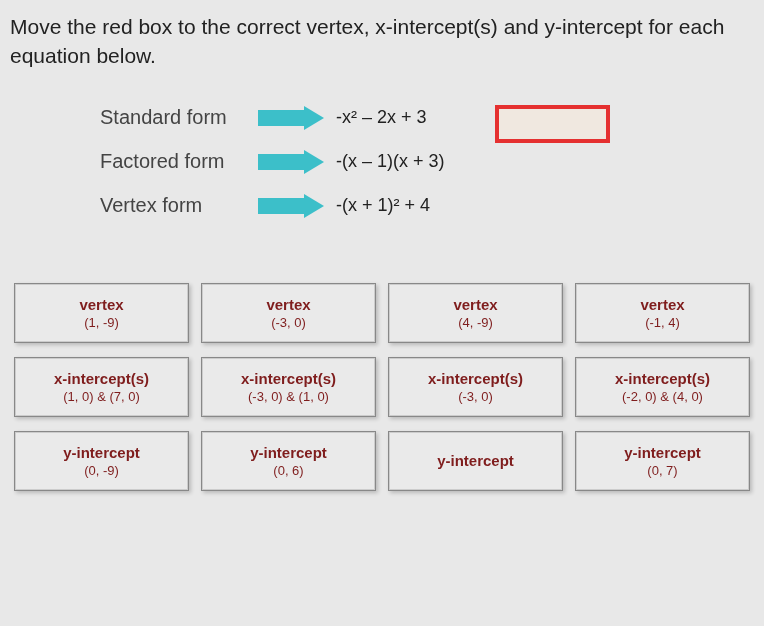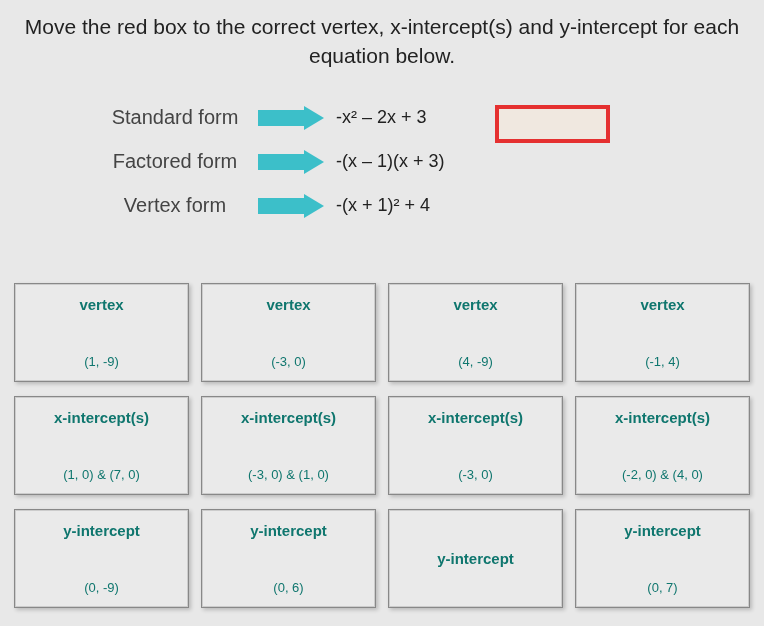--- a/index.html
+++ b/index.html
@@ -1,19 +1,18 @@
 <!DOCTYPE html>
 <html><head>
   <meta charset="utf-8">
   <style>
     * {
       margin: 0;
       padding: 0;
       box-sizing: border-box;
-      text-align: center;
     }
     body {
       width: 764px;
       height: 626px;
       background: #e8e8e8;
       font-family: Arial, sans-serif;
       padding: 12px 10px;
       overflow: hidden;
     }
     .instructions {
@@ -86,26 +85,25 @@
       gap: 14px 12px;
       padding: 0 4px;
     }
     .card {
       background: #eaeaea;
       border: 1px solid #888;
       box-shadow: inset 0 0 0 1px #ccc, 2px 2px 4px rgba(0,0,0,0.2);
       padding: 12px 6px;
       text-align: center;
       font-size: 16px;
-      color: #0f766e;
+      color: #7f1d1d;
       display: flex;
       flex-direction: column;
       justify-content: center;
       min-height: 58px;
-      gap: 39px;
     }
     .card-title {
       font-weight: bold;
       font-size: 15px;
     }
     .card-value {
       font-size: 13px;
       margin-top: 2px;
     }
   </style>

